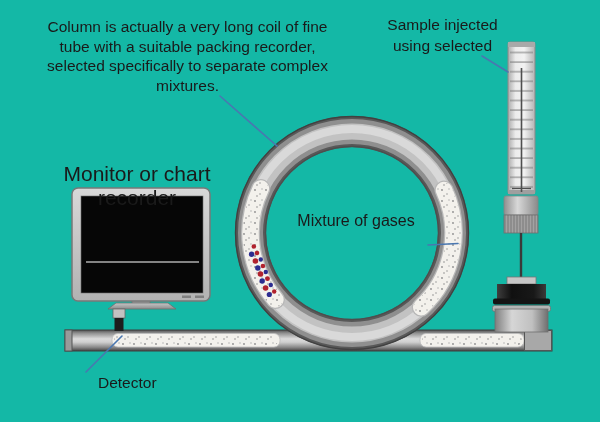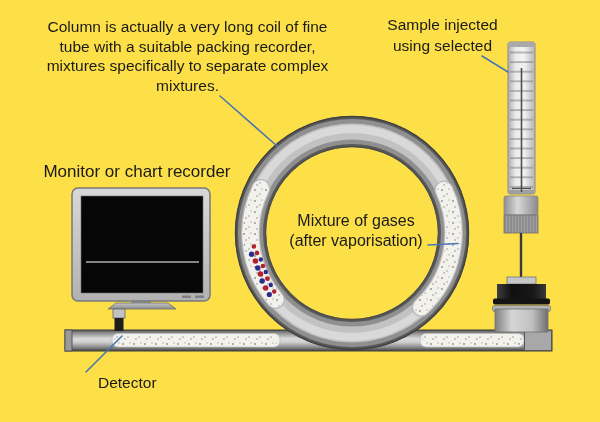--- a/index.html
+++ b/index.html
@@ -1,25 +1,25 @@
 <!DOCTYPE html>
 <html><head>
 <meta charset="utf-8">
 <style>
   html,body{margin:0;padding:0;background:#ffffff;}
   #stage{
-    position:relative;width:600px;height:422px;background:#fde047;overflow:hidden;
+    position:relative;width:600px;height:422px;background:#14b8a6;overflow:hidden;
     font-family:"Liberation Sans","DejaVu Sans",sans-serif;color:#1a1a1a;
   }
   #diagram-svg{position:absolute;left:0;top:0;}
   .lbl{position:absolute;z-index:5;}
   .lbl span{display:block;}
   #column-note{left:20px;top:17px;width:335px;text-align:center;font-size:15.5px;line-height:19.5px;}
   #sample-injection-label{left:368px;top:14px;width:125px;text-align:center;font-size:15.5px;line-height:21px;margin-left:12px;}
-  #monitor-label{left:42px;top:162px;width:190px;text-align:center;font-size:17px;}
+  #monitor-label{left:42px;top:162px;width:190px;text-align:center;font-size:21px;}
   #mixture-label{left:277px;top:211px;width:158px;text-align:center;font-size:16px;line-height:19.5px;}
   #detector-label{left:78px;top:374px;font-size:15.5px;margin-left:20px;}
 </style>
 </head>
 <body>
 
 <div id="stage">
 
   <svg id="diagram-svg" width="600" height="422" viewBox="0 0 600 422">
     <defs>
@@ -174,31 +174,30 @@
       <line x1="220" y1="96" x2="277" y2="146"></line>
       <line x1="482" y1="56" x2="508" y2="72"></line>
       <line x1="428" y1="245" x2="458" y2="243.5"></line>
       <line x1="86" y1="372" x2="122" y2="336"></line>
     </g>
   </svg>
 
   <div id="column-note" class="lbl">
     <span>Column is actually a very long coil of fine</span>
     <span>tube with a suitable packing recorder,</span>
-    <span>mixtures specifically to separate complex</span>
+    <span>selected specifically to separate complex</span>
     <span>mixtures.</span>
   </div>
 
   <div id="sample-injection-label" class="lbl">
     <span>Sample injected</span>
     <span>using selected</span>
   </div>
 
   <div id="monitor-label" class="lbl">Monitor or chart recorder</div>
 
   <div id="mixture-label" class="lbl">
     <span>Mixture of gases</span>
-    <span>(after vaporisation)</span>
   </div>
 
   <div id="detector-label" class="lbl">Detector</div>
 
 </div>
 
 </body></html>

